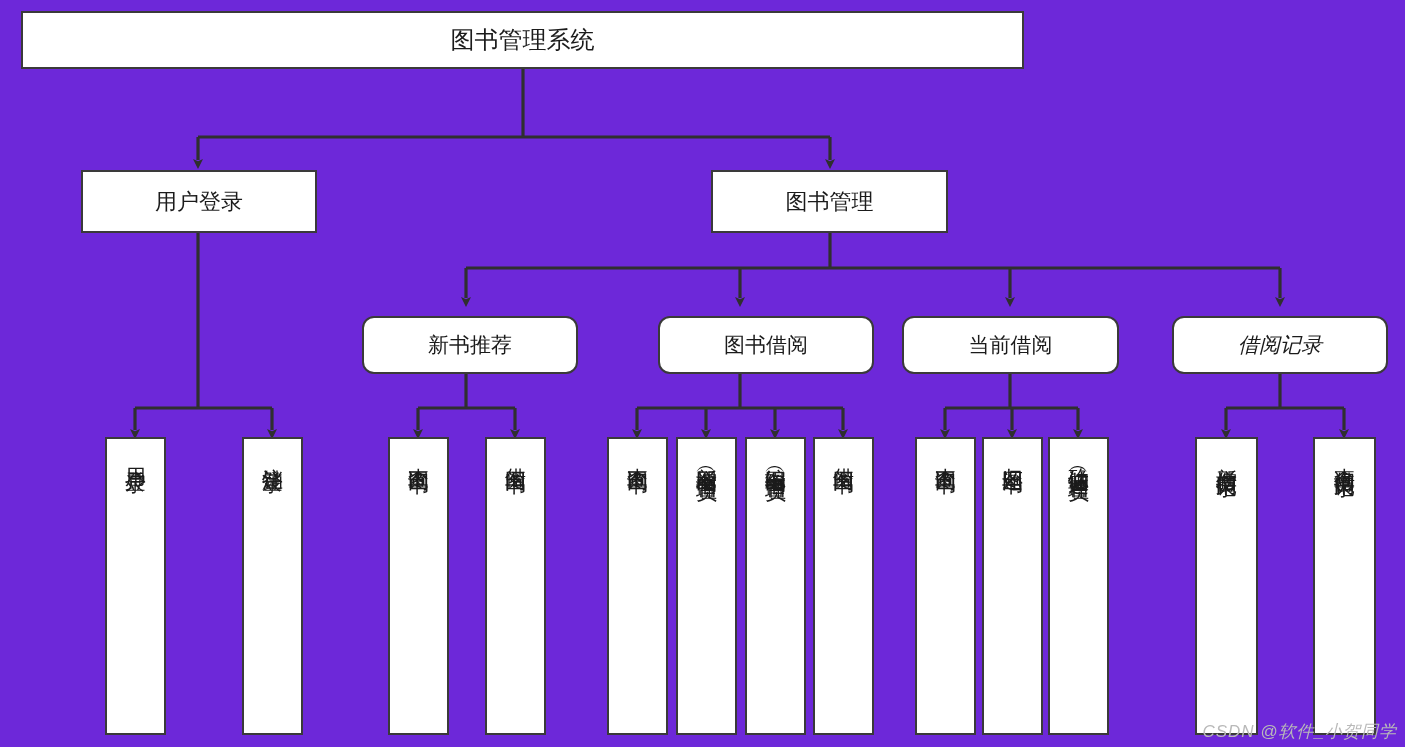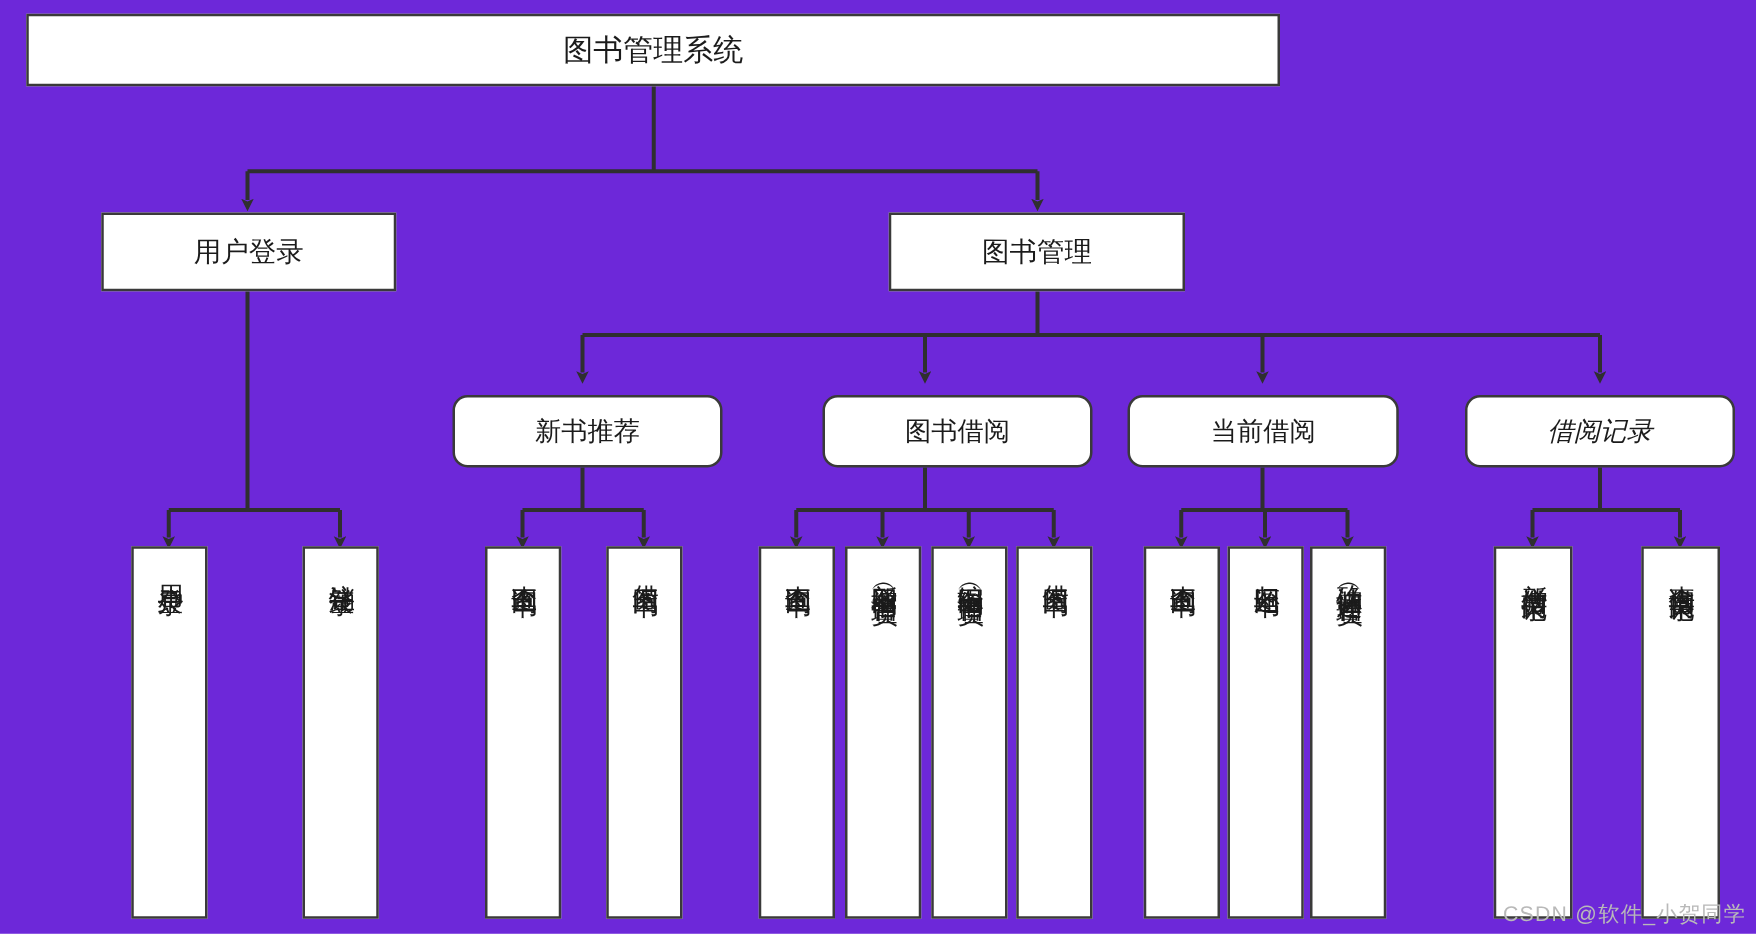--- a/index.html
+++ b/index.html
@@ -12,21 +12,21 @@
         border:2.5px solid #3a3a3a;display:flex;align-items:center;
         justify-content:center;color:#1b1b1b;}
   .node.lvl0{font-size:24px;}
   .node.lvl1{font-size:22px;}
   .node.lvl2{font-size:21px;border-radius:12px;}
   .node.leaf{font-size:21px;padding-top:12px;align-items:flex-start;}
   .vtext{writing-mode:vertical-rl;text-orientation:upright;
          letter-spacing:2px;line-height:1.04;white-space:nowrap;
          display:block;}
   .watermark{position:absolute;right:8px;bottom:4px;font-size:17px;
-             color:#b9b9b9;letter-spacing:1px;white-space:nowrap;}
+             color:#b9b9b9;letter-spacing:1px;white-space:nowrap;font-style:italic;}
 </style>
 </head>
 <body>
 
 <div id="stage">
 
   <svg id="wires" viewBox="0 0 1405 747">
     <defs>
       <marker id="arrow" markerWidth="11" markerHeight="11" refX="1" refY="5" orient="auto" markerUnits="userSpaceOnUse">
         <path d="M0,0 L10,5 L0,10 L2.2,5 Z" fill="#2f2f2f"></path>

